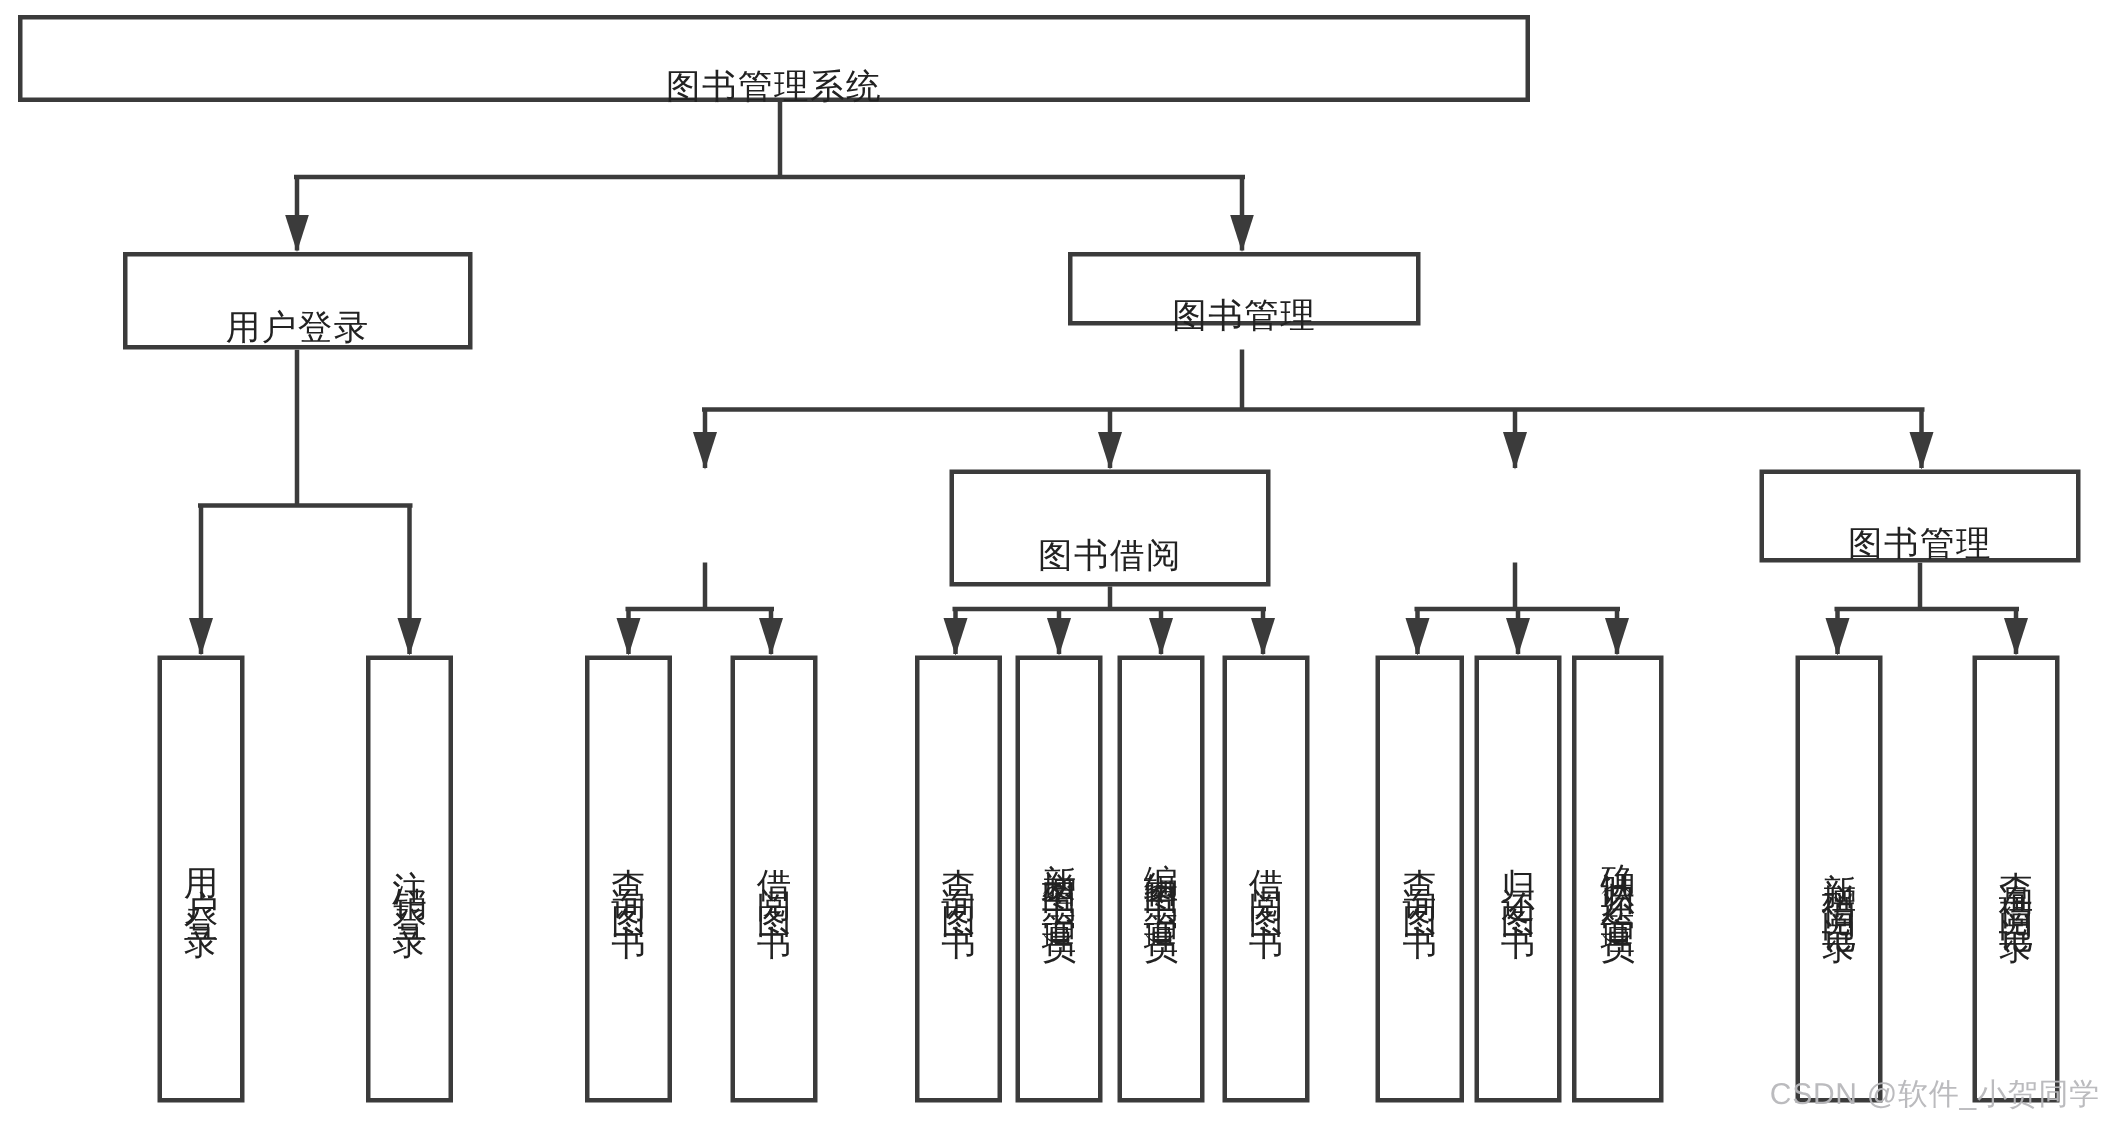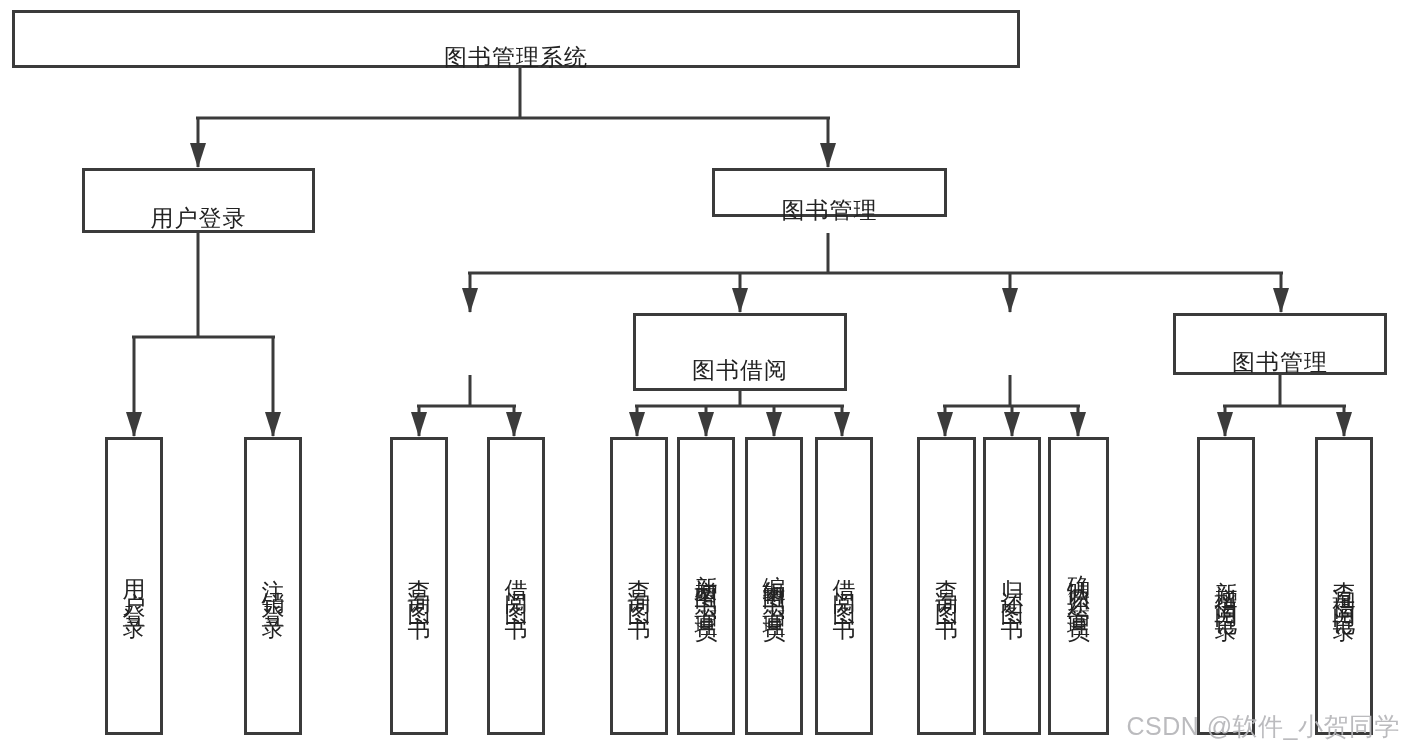--- a/index.html
+++ b/index.html
@@ -70,21 +70,21 @@
   #l-cb-query    { left: 917px; width: 59px; }
   #l-cb-return   { left: 983px; }
   #l-cb-confirm  { left: 1048px; width: 61px; }
   #l-rec-add     { left: 1197px; }
   #l-rec-query   { left: 1315px; }
 
   #watermark {
     position: absolute;
     right: 5px;
     bottom: 4px;
-    font-size: 25px;
+    font-size: 20px;
     color: rgba(183, 183, 187, 0.95);
     letter-spacing: 0.5px;
     white-space: nowrap;
     z-index: 5;
   }
 </style>
 </head>
 <body>
 
 <div id="canvas">

